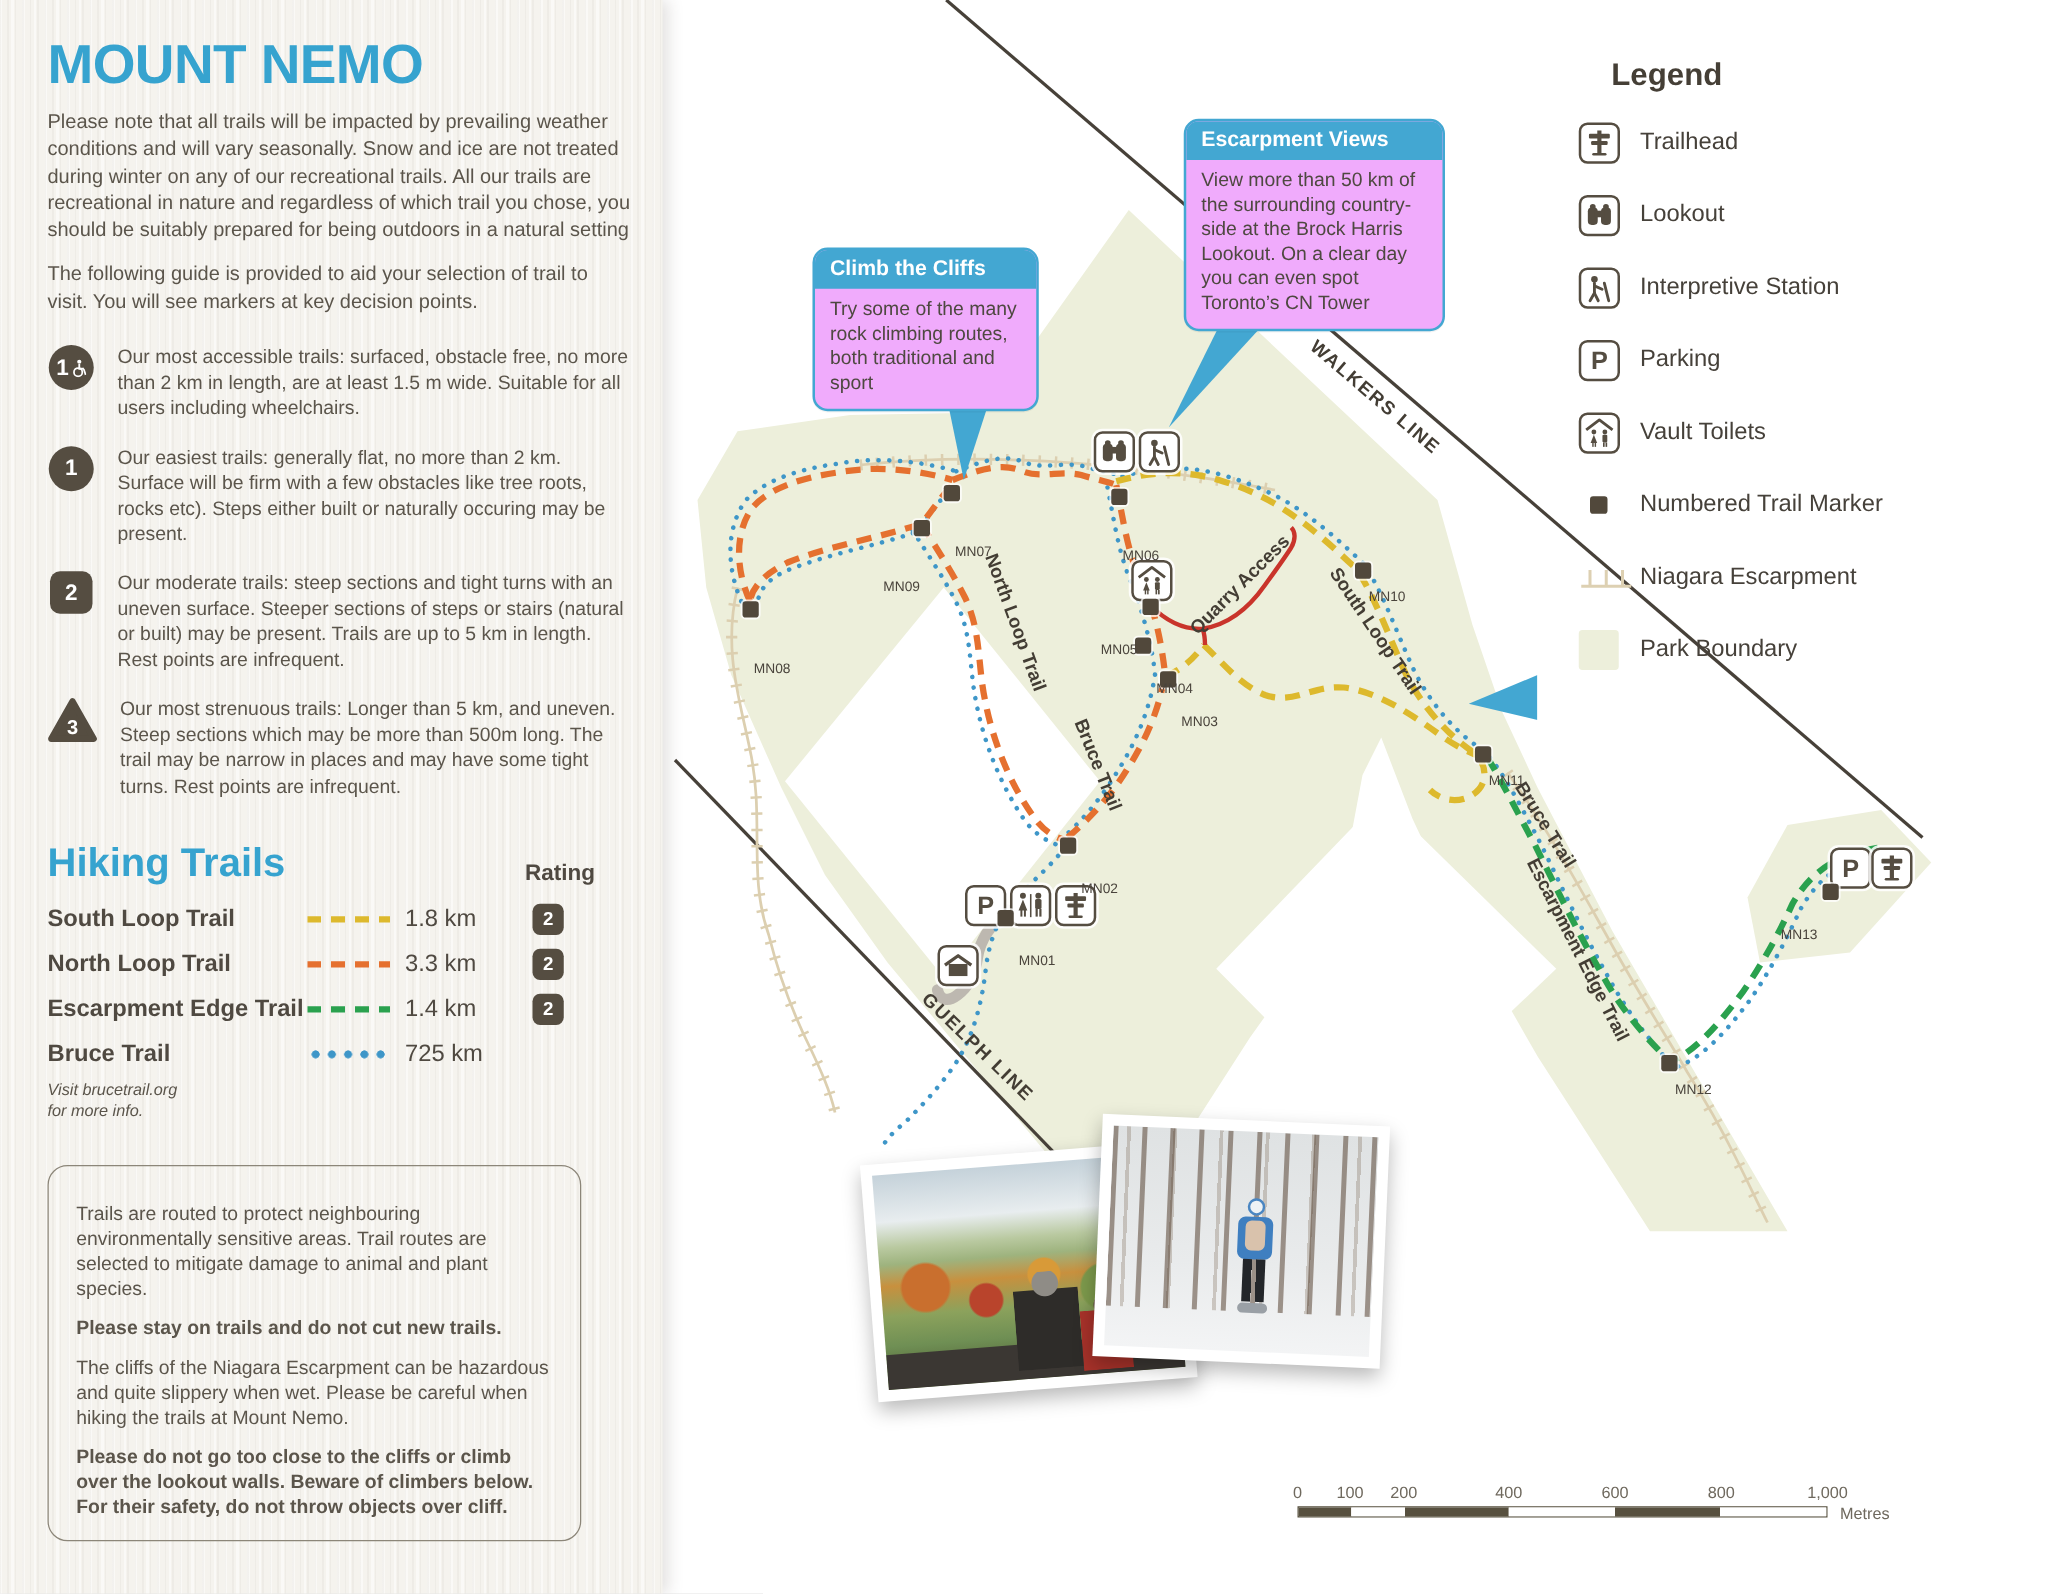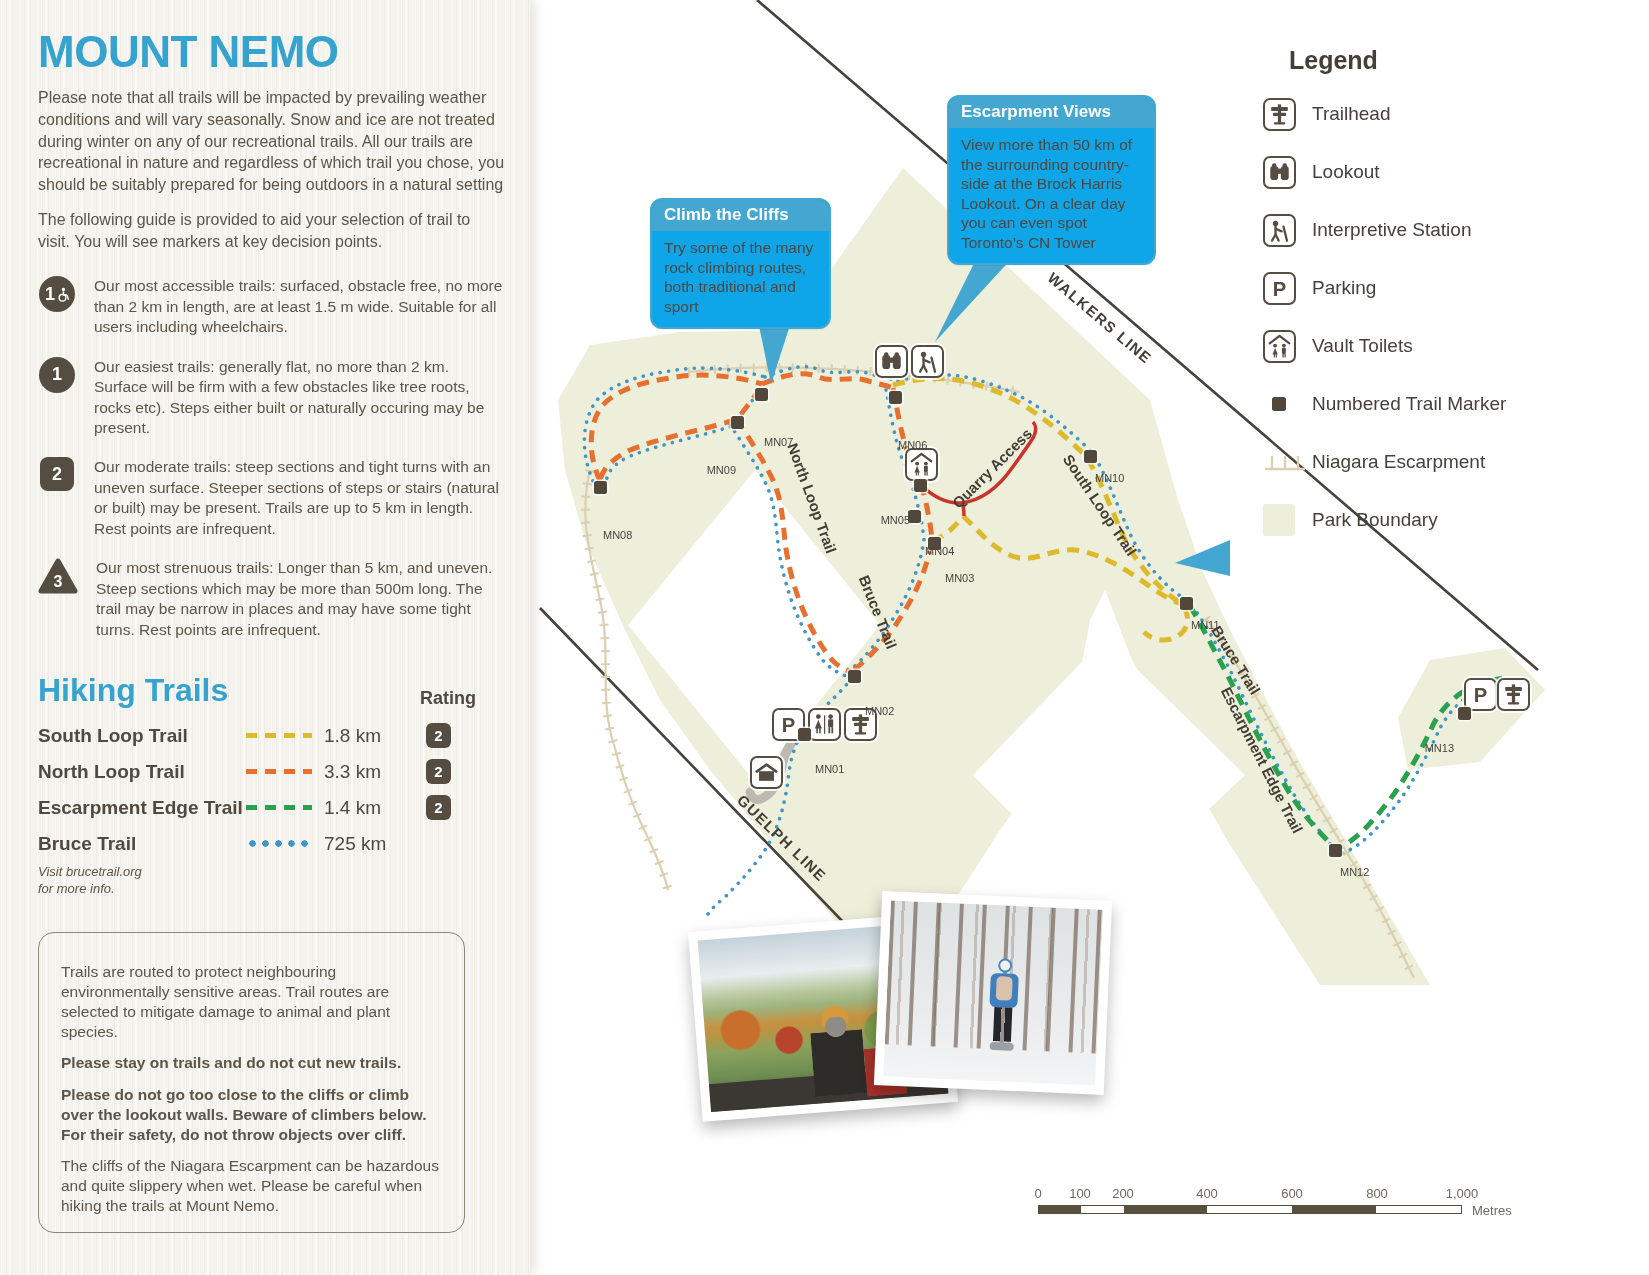--- a/index.html
+++ b/index.html
@@ -44,21 +44,21 @@
           padding:18px 22px 16px 22px;}
   .eth-h{font-size:20px;font-weight:bold;color:#453f36;}
   .eth-p{font-size:15.5px;line-height:1.3;margin-top:11px;}
   .eth-p.b{font-weight:bold;}
   
   #map{position:absolute;inset:0;z-index:1;}
   #map-svg{position:absolute;left:0;top:0;}
   .maplab{position:absolute;white-space:nowrap;font-size:15px;font-weight:600;color:#433d34;}
   .roadlab{letter-spacing:1.5px;font-size:15px;}
   
-  .callout{position:absolute;border:2.5px solid #43a7d2;border-radius:12px;overflow:hidden;background:#0ea5e9;
+  .callout{position:absolute;border:2.5px solid #43a7d2;border-radius:12px;overflow:hidden;background:#f0abfc;
            box-shadow:0 1px 0 rgba(0,0,0,.05);}
   .co-h{background:#43a7d2;color:#fff;font-weight:bold;font-size:17px;padding:5px 12px 6px;}
   .co-b{padding:7px 12px 11px;font-size:15.5px;line-height:1.26;color:#4e4840;}
   .pointer{position:absolute;background:#43a7d2;}
   
   .fbox{position:absolute;width:33px;height:33px;background:#fff;border:2.5px solid #554d41;border-radius:7px;
         box-sizing:border-box;box-shadow:0 0 0 2px rgba(255,255,255,.85);}
   .fbox svg{width:100%;height:100%;display:block;}
   
   .mn{position:absolute;}
@@ -541,17 +541,17 @@
       </div>
     </div>
     <div class="note">
       <div>Visit brucetrail.org</div>
       <div>for more info.</div>
     </div>
 
     <div class="ethics">
       <div class="eth-p">Trails are routed to protect neighbouring environmentally sensitive areas. Trail routes are selected to mitigate damage to animal and plant species.</div>
       <div class="eth-p b">Please stay on trails and do not cut new trails.</div>
+      <div class="eth-p">The cliffs of the Niagara Escarpment can be hazardous and quite slippery when wet. Please be careful when hiking the trails at Mount Nemo.</div>
       <div class="eth-p b">Please do not go too close to the cliffs or climb over the lookout walls. Beware of climbers below. For their safety, do not throw objects over cliff.</div>
-      <div class="eth-p">The cliffs of the Niagara Escarpment can be hazardous and quite slippery when wet. Please be careful when hiking the trails at Mount Nemo.</div>
     </div>
   </div>
 </div>
 
 </body></html>

